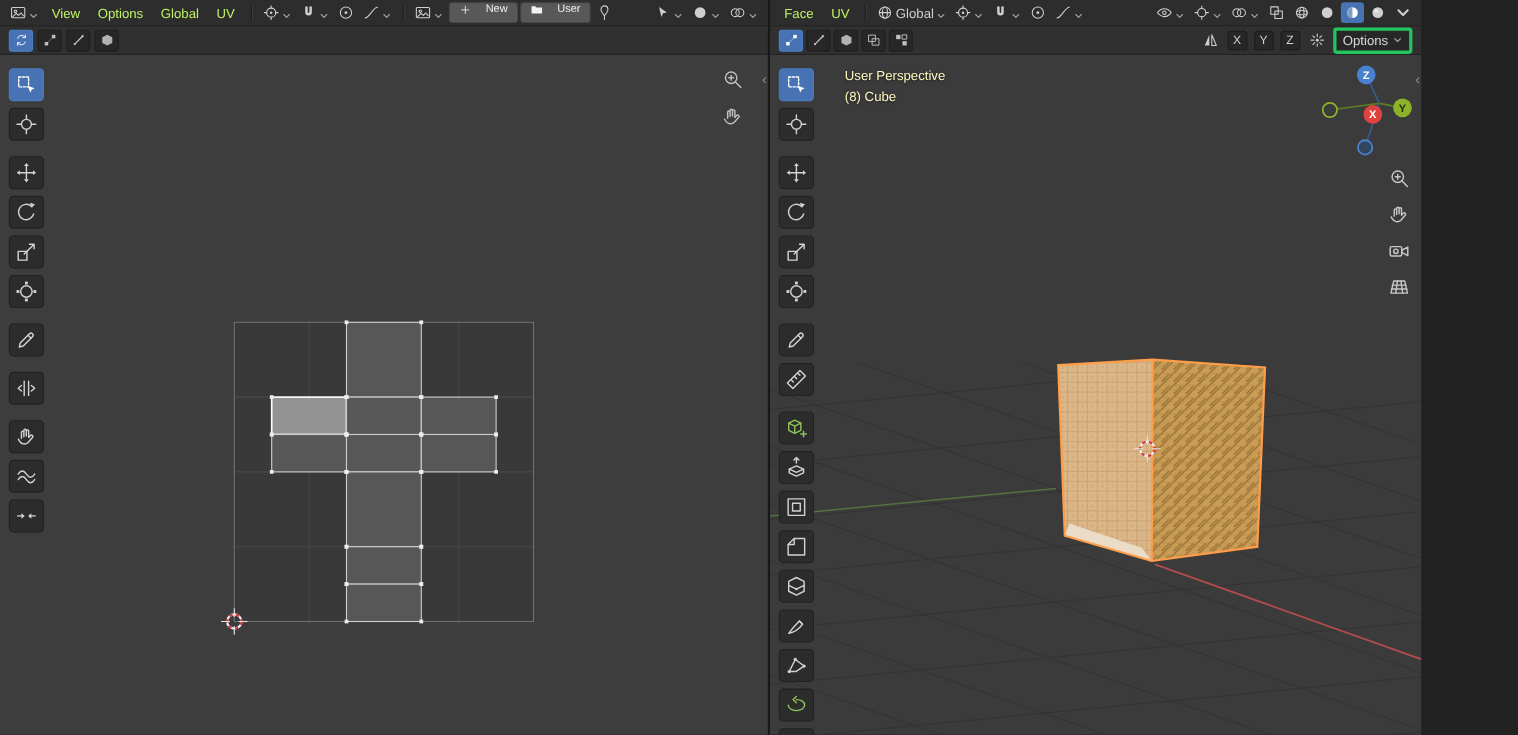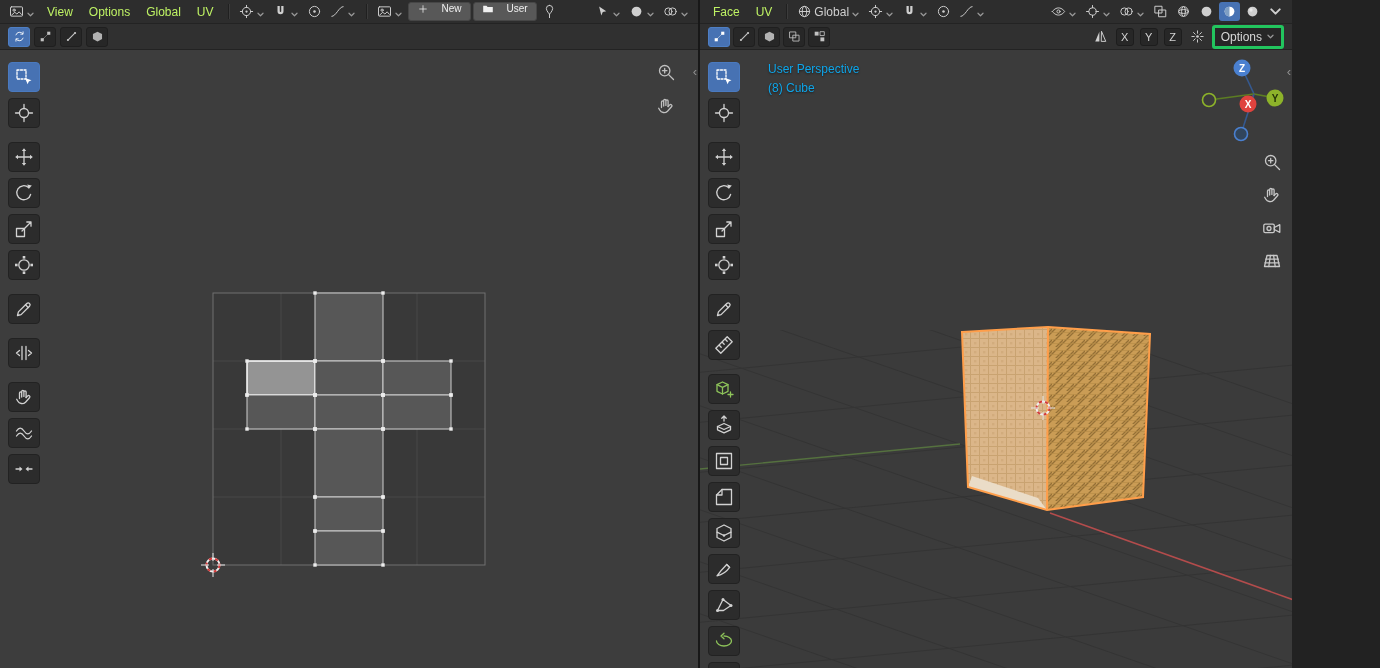--- a/index.html
+++ b/index.html
@@ -35,21 +35,21 @@
   .tbtn{width:32px;height:30px;background:#2c2c2c;border:1px solid #222;border-radius:4px;
     display:flex;align-items:center;justify-content:center;color:#d2d2d2}
   .tbtn.active{background:#4772b3;border-color:#4a7ac0;color:#fff}
   .tbtn.green{color:#8ec45a}
   .tbtn.gap{margin-top:8px}
   .floatcol{position:absolute;right:22px;top:12px;display:flex;flex-direction:column;gap:14px;
     color:#cfcfcf;opacity:.9;z-index:5}
   .navcol{position:absolute;right:10px;top:102px;display:flex;flex-direction:column;gap:13px;
     color:#c8c8c8;z-index:5}
   .navbtn{display:flex}
-  .overlay-text{position:absolute;left:68px;top:10px;color:#0ea5e9;font-size:12px;
+  .overlay-text{position:absolute;left:68px;top:10px;color:#fef9c3;font-size:12px;
     text-shadow:0 1px 2px rgba(0,0,0,.55);line-height:19px;z-index:4}
   .gizmo{position:absolute;right:4px;top:6px;width:92px;height:92px;z-index:5}
   .gz{font-size:10px;font-weight:bold;text-anchor:middle;font-family:"Liberation Sans",sans-serif}
   .rarrow{position:absolute;right:1px;top:14px;color:#909090;font-size:13px;z-index:6}
   .ic{fill:none;stroke:currentColor;stroke-width:1.3;stroke-linecap:round;stroke-linejoin:round;display:block;
     width:15px;height:15px}
   .chevic{width:9px;height:9px;color:#9a9a9a}
   .btn .ic{width:12px;height:12px}
   .modebtn .ic{width:13px;height:13px}
   .tbtn .ic{width:20px;height:20px}

